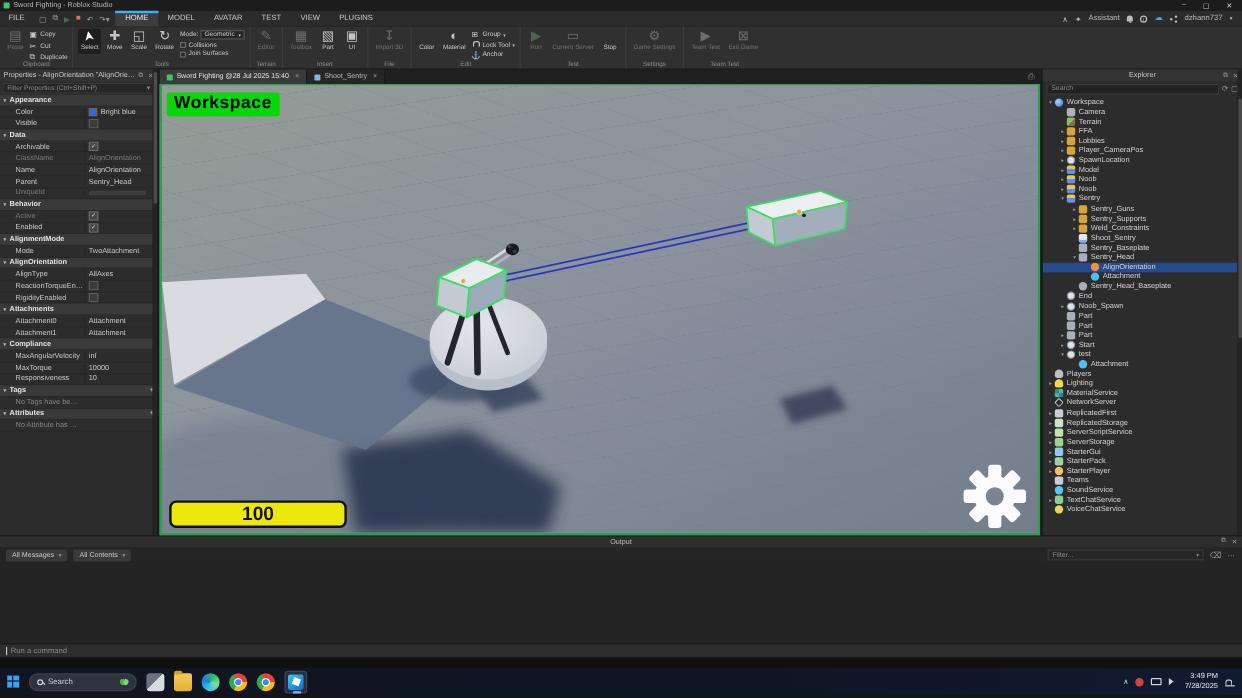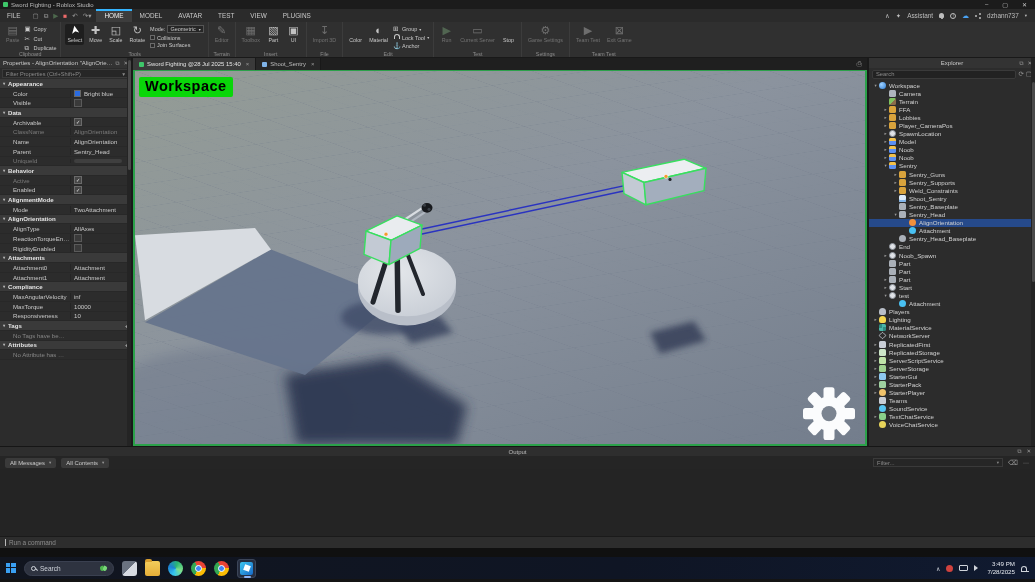--- a/index.html
+++ b/index.html
@@ -705,20 +705,21 @@
             <rect x="-5.5" y="-26" width="11" height="12" rx="2.5" transform="rotate(225)"></rect>
             <rect x="-5.5" y="-26" width="11" height="12" rx="2.5" transform="rotate(270)"></rect>
             <rect x="-5.5" y="-26" width="11" height="12" rx="2.5" transform="rotate(315)"></rect>
           </g>
           <circle r="17"></circle>
           <circle r="7.5" fill="#7b8490"></circle>
         </g>
       </svg>
 
       <div id="donations">Workspace</div>
+      <div id="healthbar">100</div>
     </div>
   </div>
 
   <div id="explorer">
     <div class="panehead" style="justify-content:center;position:relative;">
       <span>Explorer</span>
       <span class="hicons" style="position:absolute;right:3px;">
           <span>⧉</span>
           <span>✕</span>
         </span>

